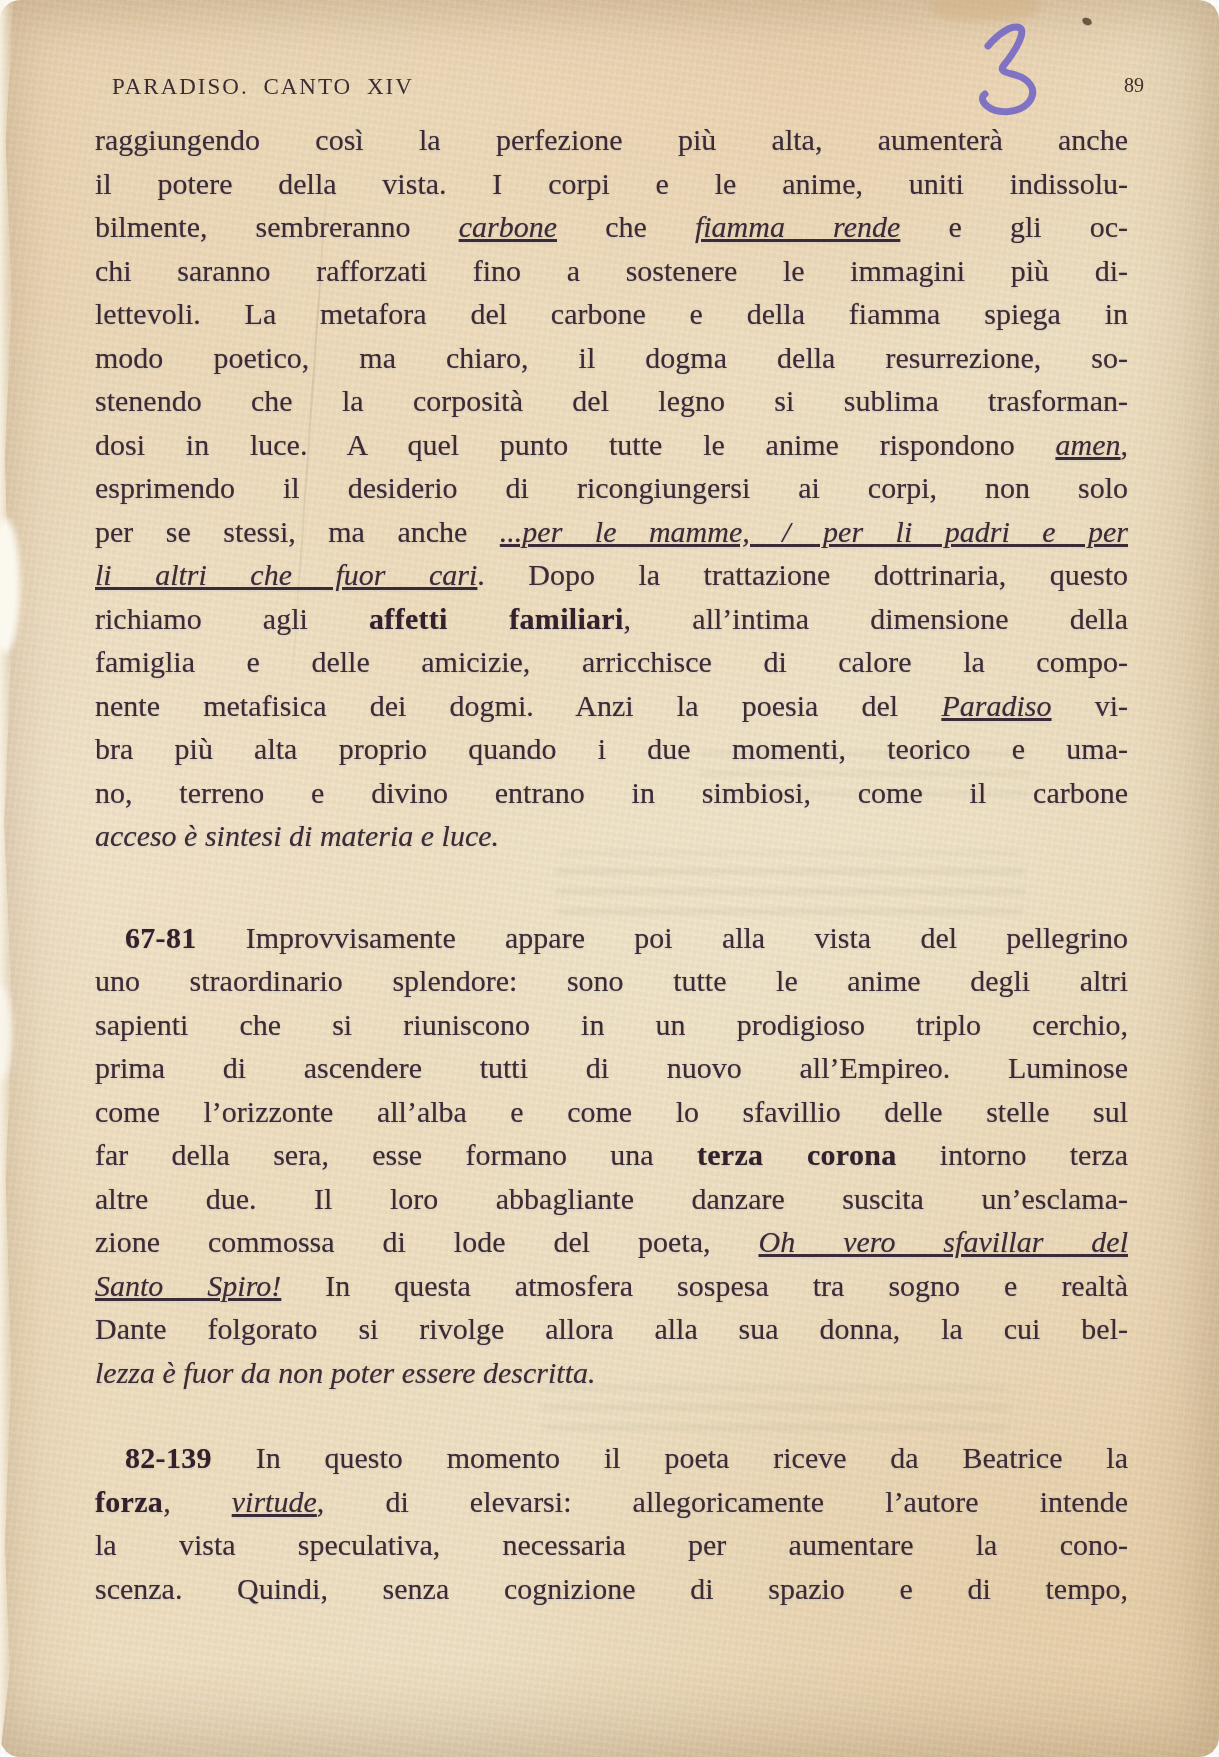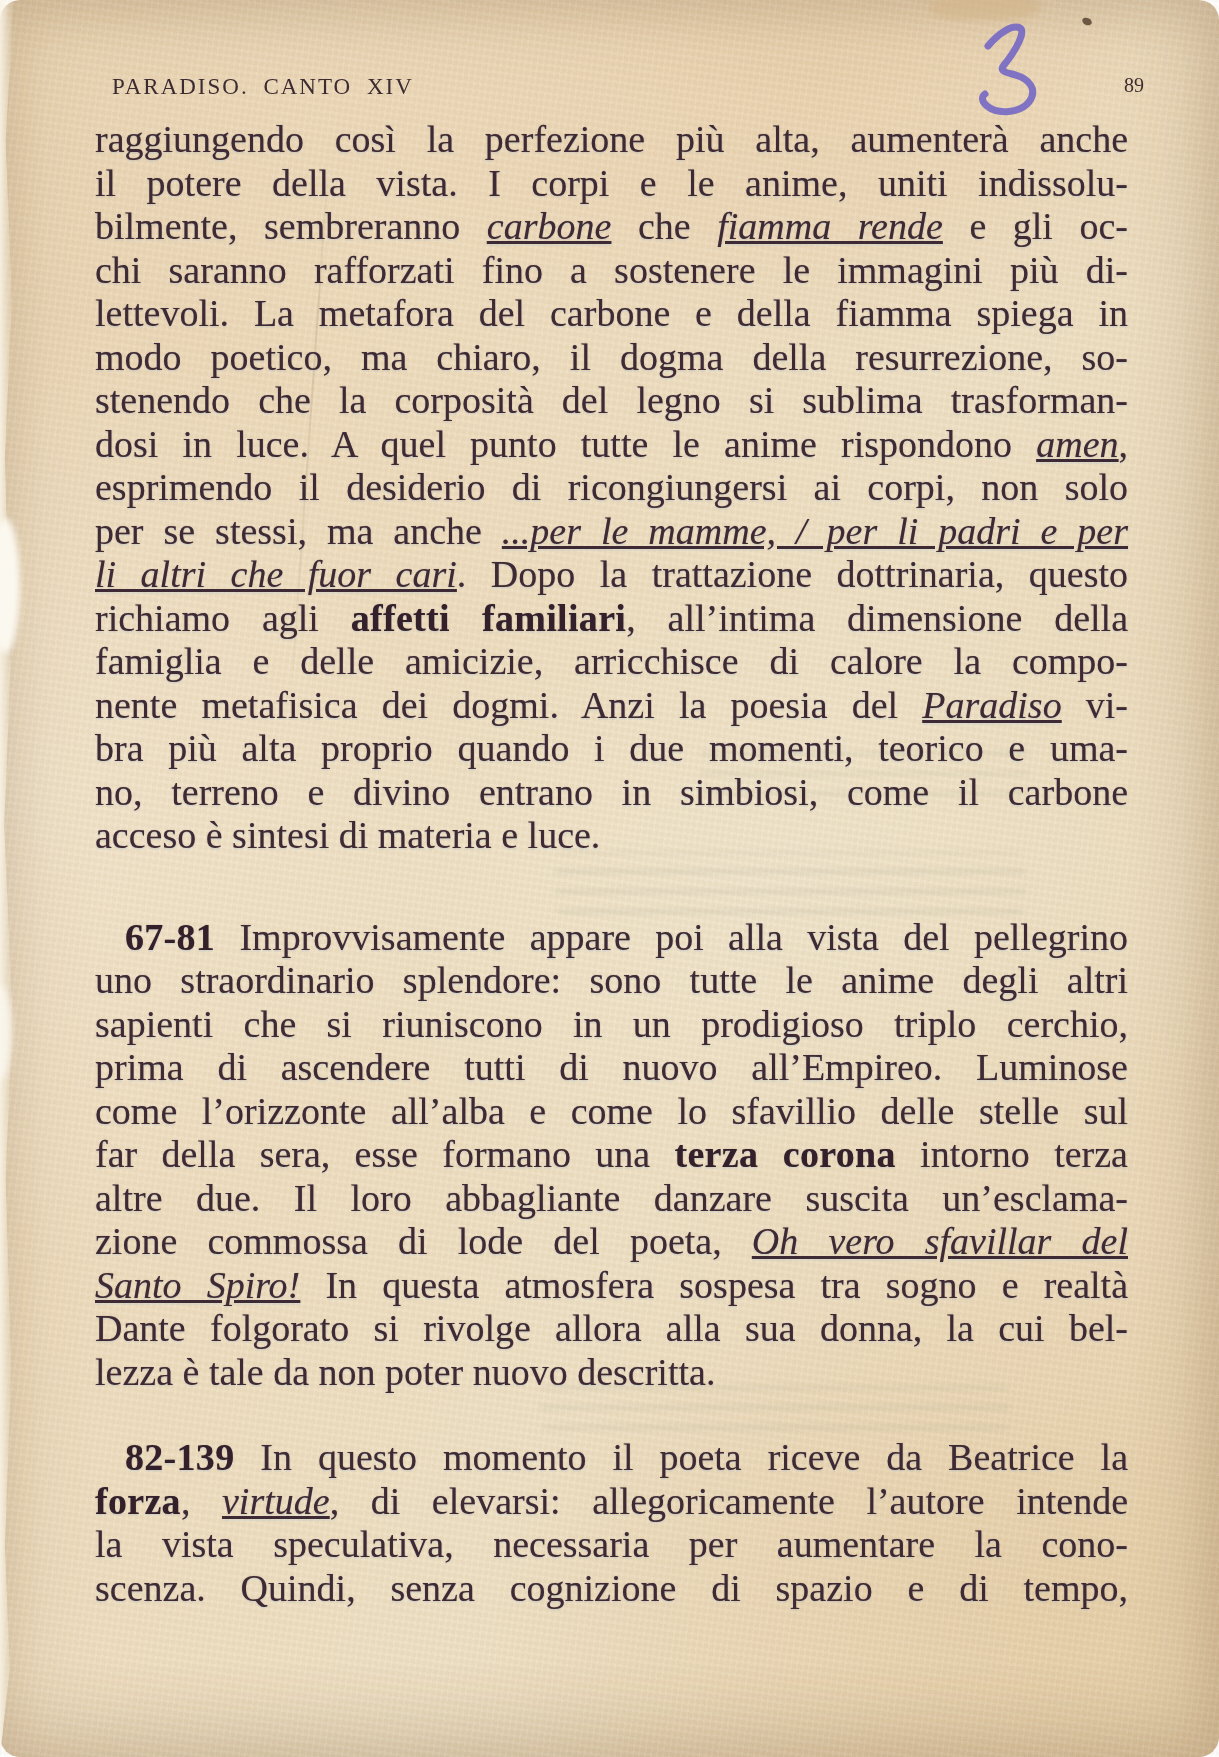--- a/index.html
+++ b/index.html
@@ -67,29 +67,29 @@
   }
   .page-number {
     position: absolute; left: 1124px; top: 74px;
     font-size: 20px; color: #3e2d2e;
   }
   .handwritten { position: absolute; left: 972px; top: 8px; width: 76px; height: 108px; }
   .handwritten .sr { position: absolute; opacity: 0; font-size: 1px; }
 
   .body-text {
     position: absolute; left: 95px; top: 118px; width: 1033px;
-    font-size: 38px; line-height: 43.5px; color: #3e2a35;
+    font-size: 30px; line-height: 43.5px; color: #3e2a35;
     text-shadow: 0 2px 0 rgba(140,190,230,0.16), 0 0 1px rgba(62,40,52,0.45);
   }
   .para { margin: 0; }
   .para:nth-child(2) { margin-top: 58px; }
   .para:nth-child(3) { margin-top: 42px; }
   .para.indent .line:first-child { text-indent: 30px; }
   .line { text-align: justify; text-align-last: justify; }
-  .line.last { text-align-last: left; }
+  .line.last { text-align-last: left; font-style: italic; }
   .line span.i { font-style: italic; text-decoration: underline; }
   .line span.b { font-weight: bold; color: #33202b; letter-spacing: 0.3px; }
 </style>
 </head>
 <body>
 
 <div class="paper">
   <div class="texture"></div>
   <div class="torn-edge"></div>
   <div class="blob b1"></div>
@@ -137,21 +137,21 @@
         <div class="line"><span class="b">67-81</span><span> Improvvisamente appare poi alla vista del pellegrino</span></div>
         <div class="line"><span>uno straordinario splendore: sono tutte le anime degli altri</span></div>
         <div class="line"><span>sapienti che si riuniscono in un prodigioso triplo cerchio,</span></div>
         <div class="line"><span>prima di ascendere tutti di nuovo all’Empireo. Luminose</span></div>
         <div class="line"><span>come l’orizzonte all’alba e come lo sfavillio delle stelle sul</span></div>
         <div class="line"><span>far della sera, esse formano una </span><span class="b">terza corona</span><span> intorno terza</span></div>
         <div class="line"><span>altre due. Il loro abbagliante danzare suscita un’esclama-</span></div>
         <div class="line"><span>zione commossa di lode del poeta, </span><span class="i">Oh vero sfavillar del</span></div>
         <div class="line"><span class="i">Santo Spiro!</span><span> In questa atmosfera sospesa tra sogno e realtà</span></div>
         <div class="line"><span>Dante folgorato si rivolge allora alla sua donna, la cui bel-</span></div>
-        <div class="line last"><span>lezza è tale da non poter nuovo descritta.</span></div>
+        <div class="line last"><span>lezza è fuor da non poter essere descritta.</span></div>
       </div>
       <div class="para indent">
         <div class="line"><span class="b">82-139</span><span> In questo momento il poeta riceve da Beatrice la</span></div>
         <div class="line"><span class="b">forza</span><span>, </span><span class="i">virtude</span><span>, di elevarsi: allegoricamente l’autore intende</span></div>
         <div class="line"><span>la vista speculativa, necessaria per aumentare la cono-</span></div>
         <div class="line"><span>scenza. Quindi, senza cognizione di spazio e di tempo,</span></div>
       </div>
     </main>
 </div>
 

